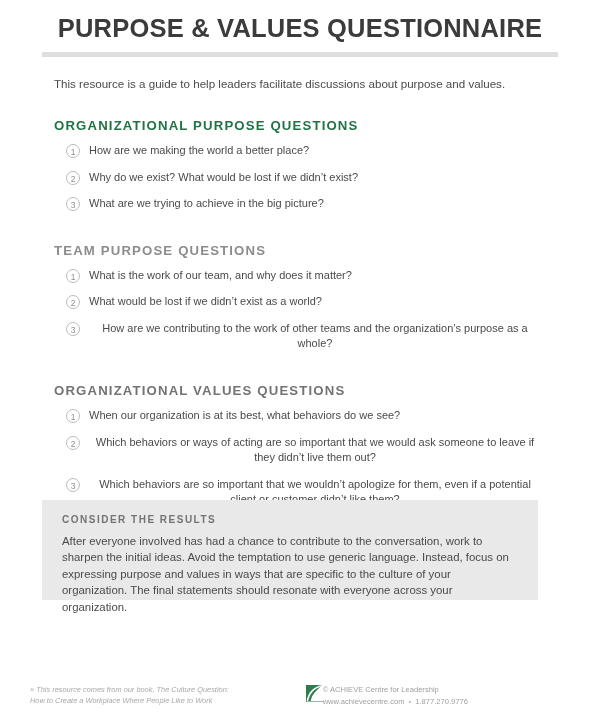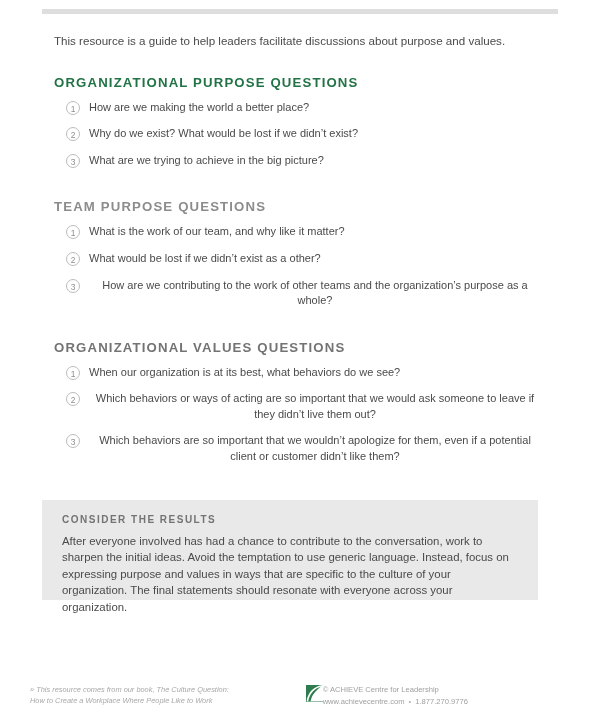--- a/index.html
+++ b/index.html
@@ -178,20 +178,21 @@
     display: inline-block;
     padding: 0 4px;
     color: #b5b5b5;
   }
 </style>
 </head>
 <body>
 
 <div class="page">
 
+  <h1 class="title">PURPOSE &amp; VALUES QUESTIONNAIRE</h1>
   <div class="title-rule"></div>
 
   <p class="intro">This resource is a guide to help leaders facilitate discussions about purpose and values.</p>
 
   <div class="section sec-purpose">
     <h2 class="section-heading heading-green-dark">ORGANIZATIONAL PURPOSE QUESTIONS</h2>
     <ul class="qlist">
       <li class="qitem">
         <span class="qnum">1</span>
         <span class="qtext">How are we making the world a better place?</span>
@@ -205,25 +206,25 @@
         <span class="qtext">What are we trying to achieve in the big picture?</span>
       </li>
     </ul>
   </div>
 
   <div class="section sec-team">
     <h2 class="section-heading heading-gray">TEAM PURPOSE QUESTIONS</h2>
     <ul class="qlist">
       <li class="qitem">
         <span class="qnum">1</span>
-        <span class="qtext">What is the work of our team, and why like it matter?</span>
+        <span class="qtext">What is the work of our team, and why does it matter?</span>
       </li>
       <li class="qitem">
         <span class="qnum">2</span>
-        <span class="qtext">What would be lost if we didn’t exist as a other?</span>
+        <span class="qtext">What would be lost if we didn’t exist as a world?</span>
       </li>
       <li class="qitem">
         <span class="qnum">3</span>
         <span class="qtext">How are we contributing to the work of other teams and the organization’s purpose as a whole?</span>
       </li>
     </ul>
   </div>
 
   <div class="section sec-values">
     <h2 class="section-heading heading-green-sage">ORGANIZATIONAL VALUES QUESTIONS</h2>

